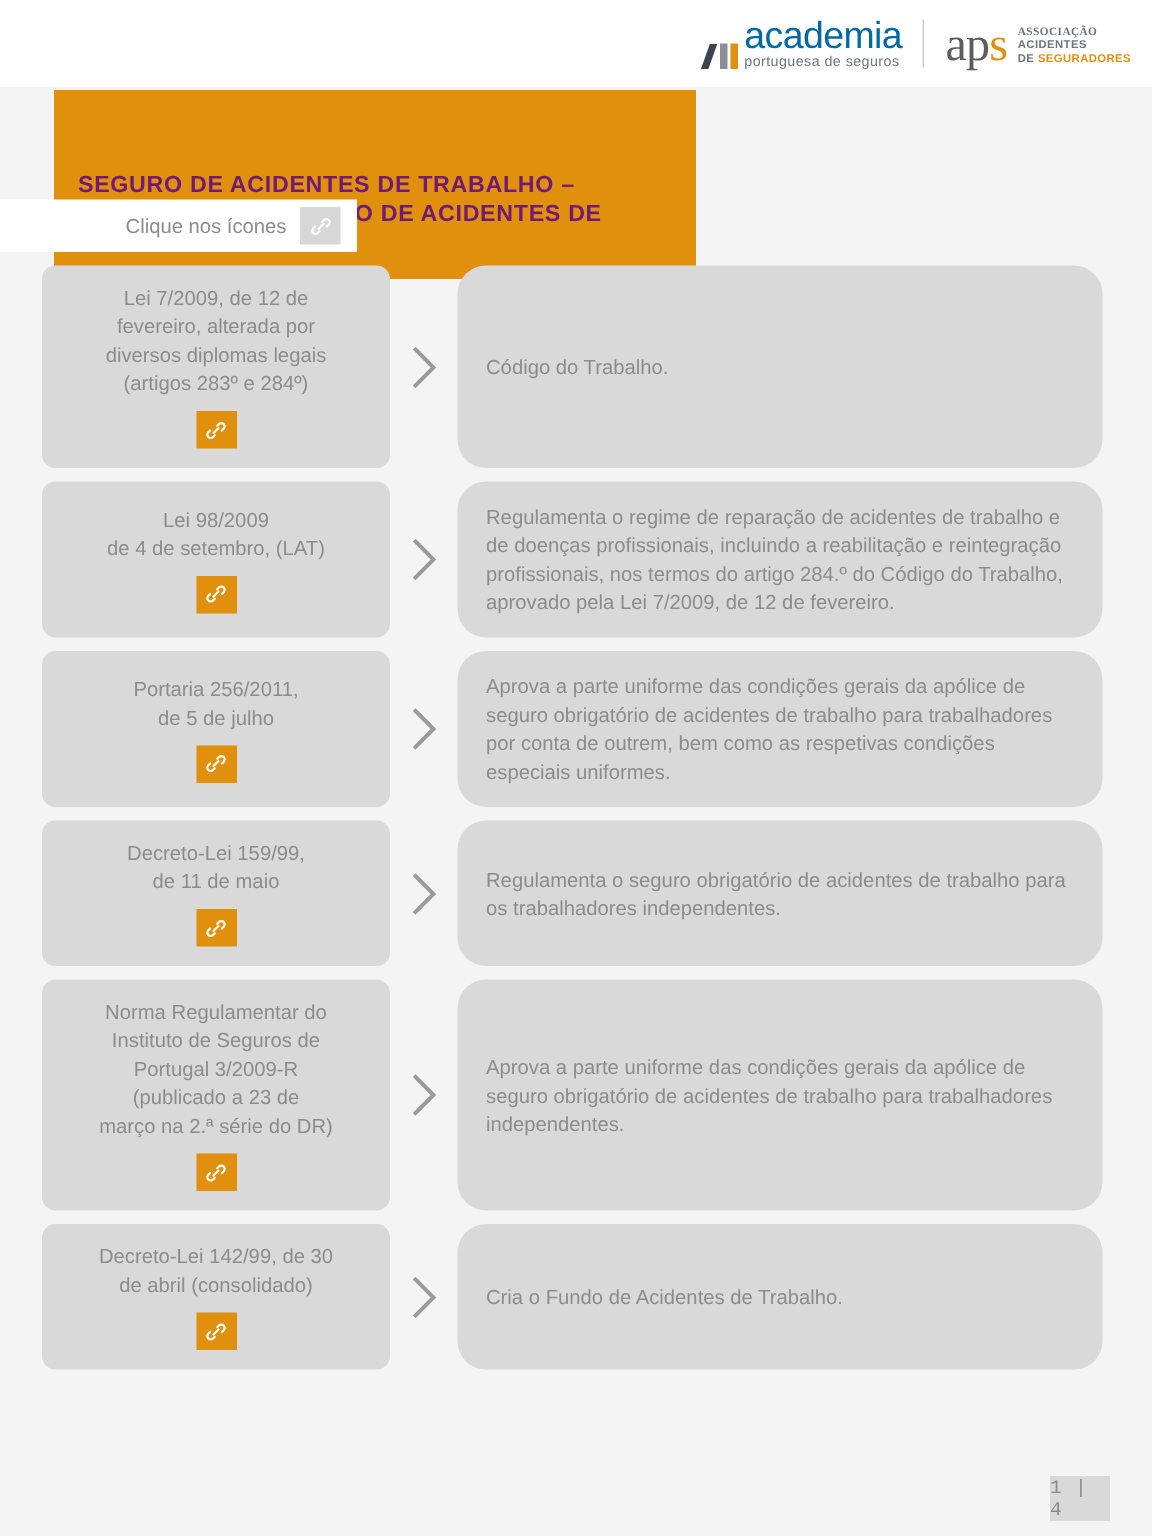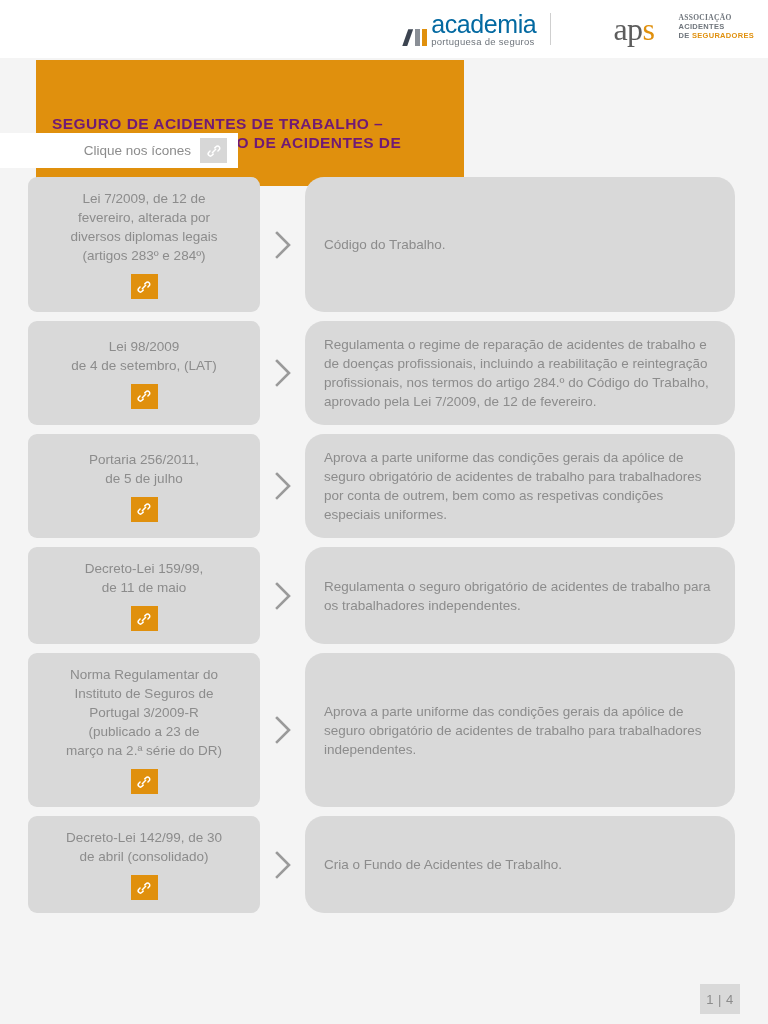--- a/index.html
+++ b/index.html
@@ -40,21 +40,21 @@
     font-size: 25px; color: #0369a1; letter-spacing: -0.4px;
     line-height: 24px; display: block;
   }
   .academia-sub {
     font-size: 9.5px; color: #6f757c; letter-spacing: 0.3px;
     display: block; margin-top: 1px;
   }
 
   .logo-divider { width: 1px; height: 32px; background: #cfcfcf; }
 
-  .logo-aps { display: flex; align-items: flex-start; gap: 24px; margin-left: 48px; }
+  .logo-aps { display: flex; align-items: flex-end; gap: 7px; }
   .aps-word {
     font-family: "Liberation Serif", serif;
     font-size: 32px; line-height: 30px; color: #5d5d5d; letter-spacing: -0.5px;
   }
   .aps-word .s { color: #e0900d; }
   .aps-lines { line-height: 1.18; }
   .aps-lines span {
     display: block; font-size: 7.5px; letter-spacing: 0.3px; font-weight: bold;
   }
   .aps-l1 { color: #6f757c; font-family: Liberation Serif, serif; }
@@ -171,20 +171,21 @@
     position: absolute;
     right: 28px; bottom: 10px;
     width: 40px; height: 30px;
     background: #d9d9d9;
     display: flex; align-items: center; justify-content: center;
   }
   .page-indicator-text {
     font-size: 13px;
     color: #8c8c8c;
     letter-spacing: 0.5px;
+    font-family: Liberation Mono, monospace;
   }
 </style>
 </head>
 <body>
 
 <div class="logo-bar">
   <div class="logos">
 
     <div class="logo-academia">
       <span class="logo-mark">

